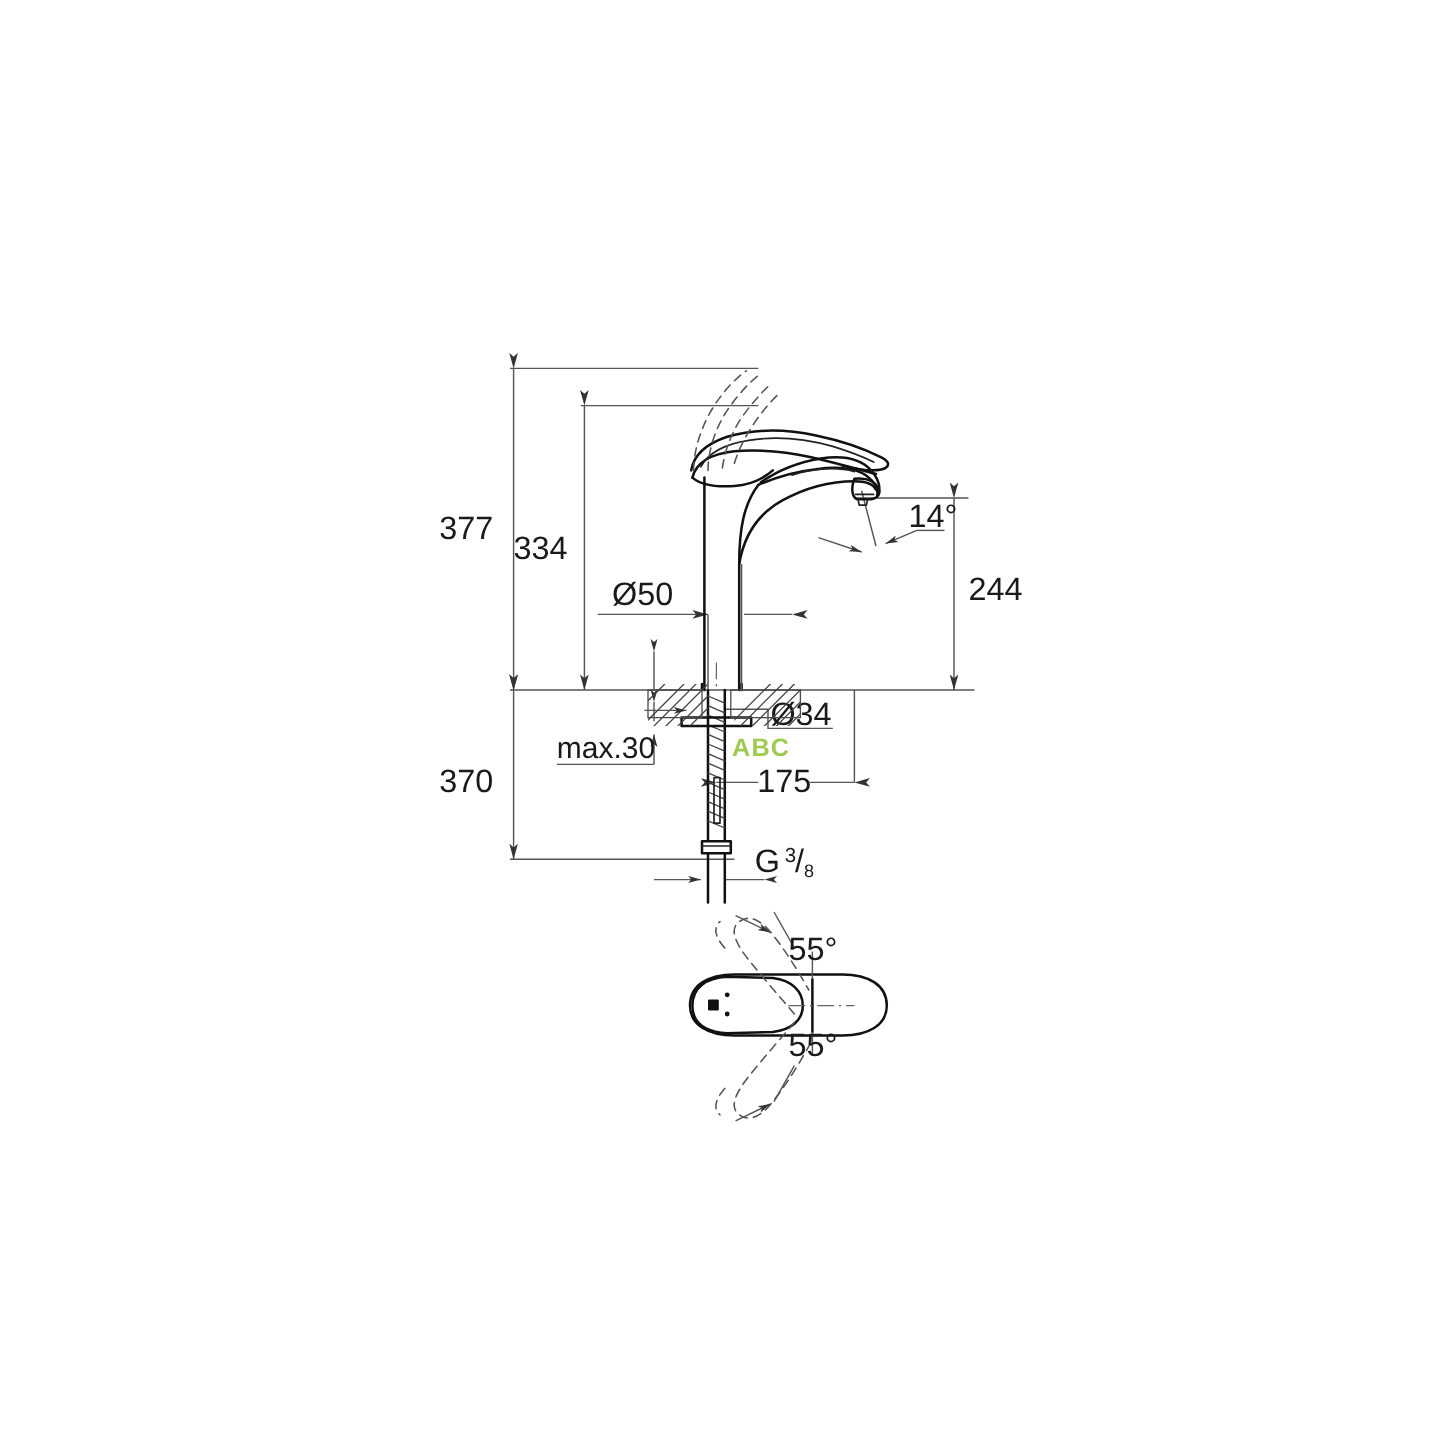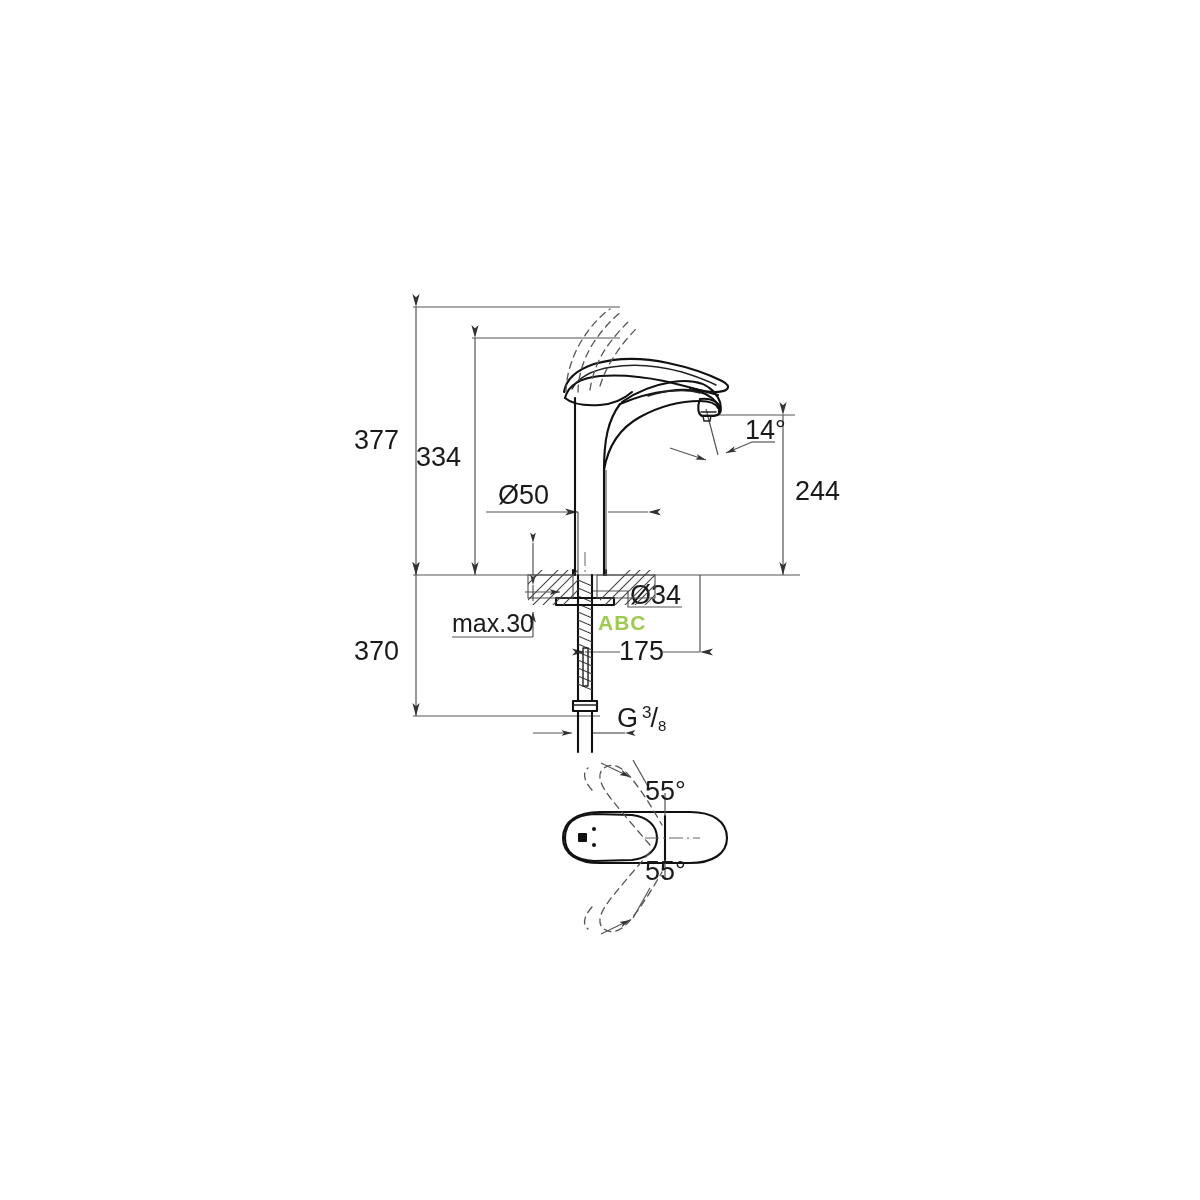--- a/index.html
+++ b/index.html
@@ -10,21 +10,21 @@
   }
   body {
     width: 1200px;
     height: 1200px;
     font-family: "Liberation Sans", sans-serif;
     overflow: hidden;
     position: relative;
   }
   #drawing-root {
     position: absolute;
-    left: 0;
+    left: 12px;
     top: 0;
     width: 984px;
     height: 1200px;
   }
   svg {
     display: block;
   }
   text {
     font-family: "Liberation Sans", sans-serif;
     fill: #1a1a1a;

